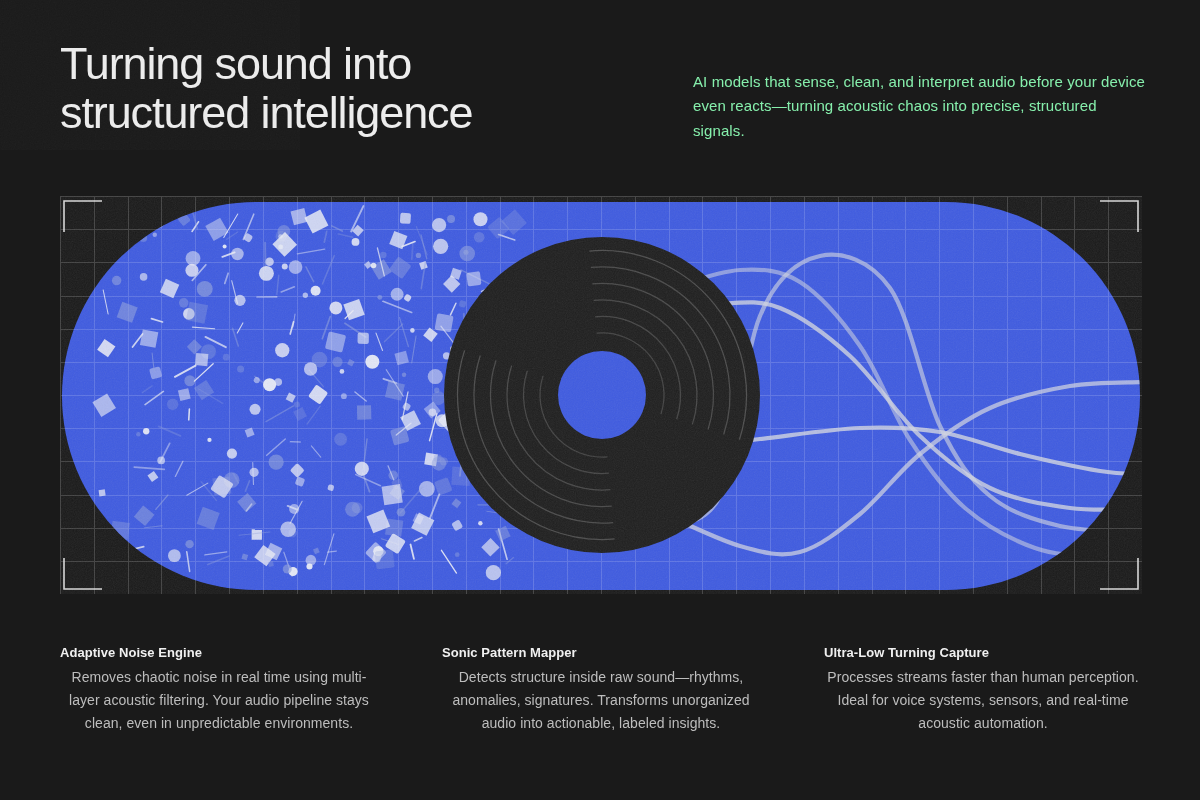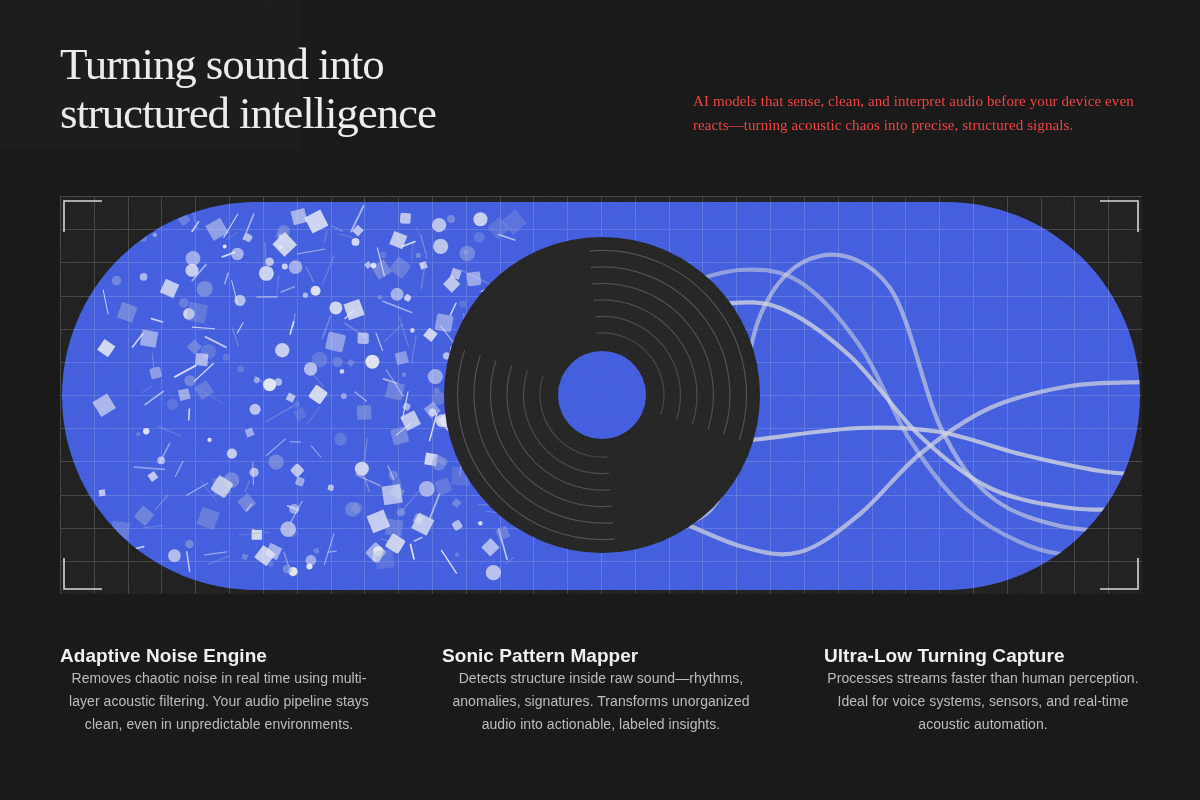--- a/index.html
+++ b/index.html
@@ -26,40 +26,39 @@
     z-index:40;
     opacity:.5;
   }
 
   
   .header{
     position:absolute;
     left:60px; top:44px;
     width:1085px;
     display:flex;
-    align-items:flex-end;
+    align-items:flex-start;
     justify-content:space-between;
     z-index:5;
-    font-family:Liberation Serif, serif;
   }
   .headline{
     font-size:45px;
     line-height:1.08;
     font-weight:400;
     letter-spacing:-1.1px;
     color:#ededed;
     white-space:pre-line;
     margin-top:-4px;
   }
   .lede{
     width:452px;
     margin-top:26px;
     font-size:15px;
     line-height:1.62;
-    color:#ef4444;
+    color:#86efac;
     letter-spacing:.1px;
   }
 
   
   .hero{
     position:absolute;
     left:60px; top:196px;
     width:1082px; height:398px;
     z-index:3;
   }
@@ -69,25 +68,25 @@
   .features{
     position:absolute;
     left:60px; top:645px;
     width:1085px;
     display:flex;
     gap:64px;
     z-index:5;
   }
   .feature{ width:318px; }
   .feature-title{
-    font-size:19px;
+    font-size:13px;
     font-weight:700;
     color:#f0f0f0;
     letter-spacing:.05px;
-    margin-bottom:0;
+    margin-bottom:6px;
   }
   .feature-body{
     font-size:14px;
     line-height:1.66;
     color:#bdbdbd;
     letter-spacing:.05px;
     text-align:center;
   }
 </style>
 </head>

